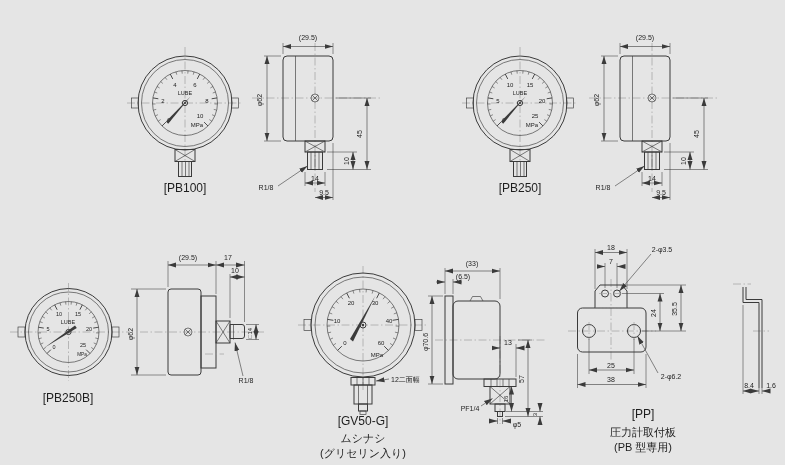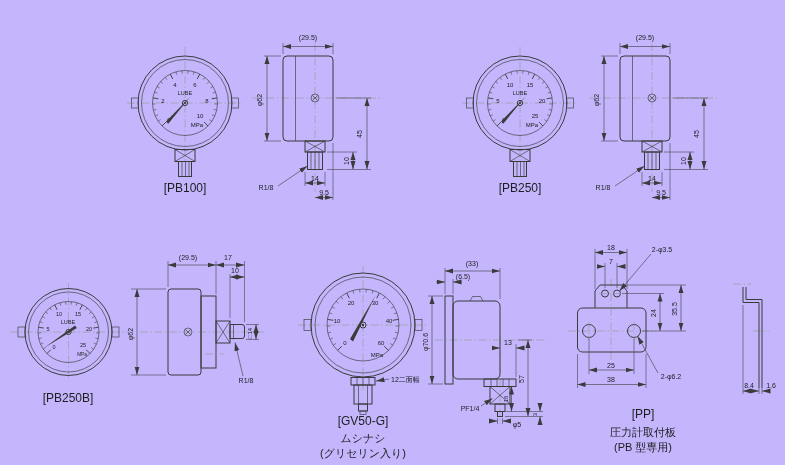--- a/index.html
+++ b/index.html
@@ -1,16 +1,16 @@
 <!DOCTYPE html>
 <html><head>
 <meta charset="utf-8">
 <style>
   html,body{margin:0;padding:0;background:#fff;}
-  .canvas{position:relative;width:785px;height:465px;background:#c4b5fd;overflow:hidden;}
+  .canvas{position:relative;width:785px;height:465px;background:#e5e5e5;overflow:hidden;}
   svg text{font-family:"Liberation Sans","DejaVu Sans",sans-serif;fill:#1e1e1e;}
   .mid{text-anchor:middle;}
   .t12{font-size:12px;}
   .t11{font-size:11px;}
   .t7{font-size:7px;}
   .t6{font-size:6px;}
   .t55{font-size:5.5px;}
   .t45{font-size:4.7px;}
   .ol{fill:none;stroke:#3b3b3b;stroke-width:1;}
   .h{fill:none;stroke:#3b3b3b;stroke-width:.65;}

